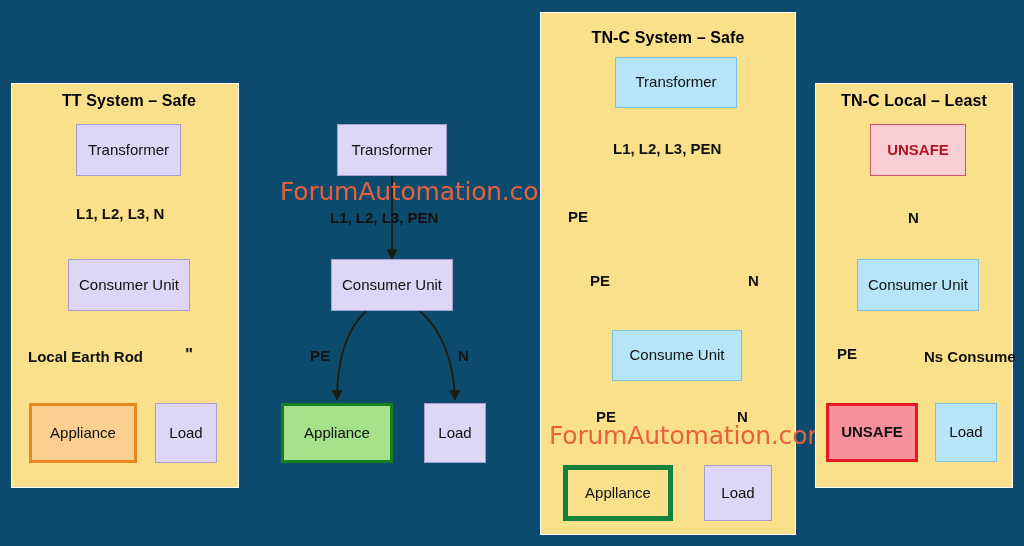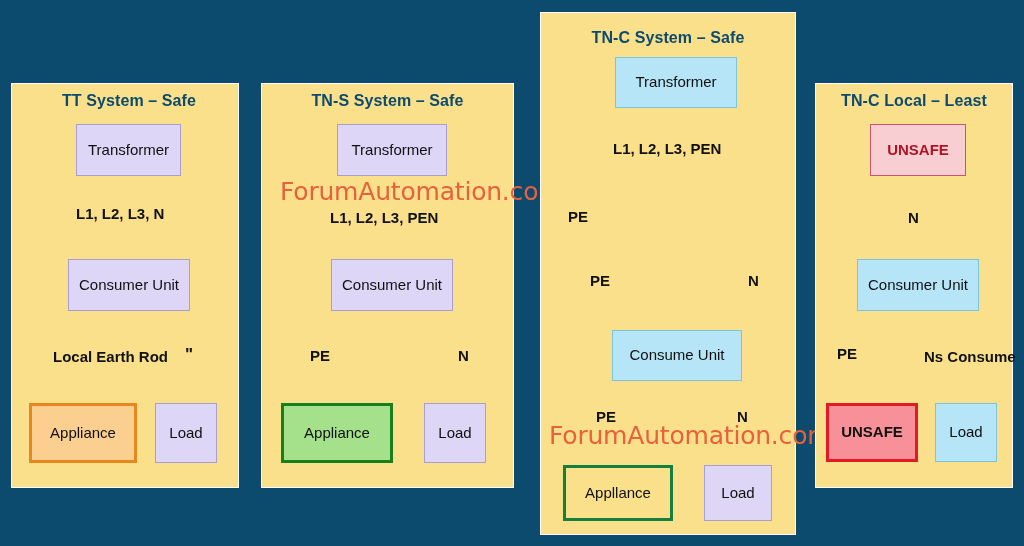--- a/index.html
+++ b/index.html
@@ -18,41 +18,41 @@
     background:#fae08a;
     border:1px solid #ffffff;
     box-sizing:border-box;
   }
   .panel-title{
     position:absolute;
     left:0;right:0;
     text-align:center;
     font-size:16px;
     font-weight:bold;
-    color:#0c4a6e;
+    color:#000000;
     letter-spacing:.1px;
     white-space:nowrap;
   }
 
   .node{
     position:absolute;
     box-sizing:border-box;
     display:flex;
     align-items:center;
     justify-content:center;
     font-size:15px;
     color:#101010;
     text-align:left;
     line-height:1.1;
   }
   .n-lav{background:#ddd6f7;border:1.5px solid #a89ed0;}
   .n-blue{background:#b5e5f7;border:1.5px solid #7cc5de;}
   .n-appl-orange{background:#fbcf8f;border:3px solid #e8871e;}
   .n-appl-green{background:#a5e08a;border:3px solid #16801d;}
-  .n-appl-black{background:#fae08a;border:3px solid #15803d;}
+  .n-appl-black{background:#fae08a;border:5px solid #15803d;}
   .n-unsafe-pink{background:#f9ced3;border:1.5px solid #c9566a;color:#b01424;font-weight:bold;}
   .n-unsafe-red{background:#f79098;border:3px solid #e01b24;color:#111;font-weight:bold;}
 
   .edge-label{
     position:absolute;
     font-size:15px;
     font-weight:bold;
     color:#111;
     white-space:nowrap;
   }
@@ -106,28 +106,25 @@
     <path d="M946,311 C958,325 964,335 966,348" fill="none" stroke="#1d1d10" stroke-width="1.8"></path>
     <line x1="966" y1="372" x2="966" y2="402" stroke="#1d1d10" stroke-width="1.8" marker-end="url(#ah)"></line>
   </svg>
 
   <div class="panel" style="left:11px;top:83px;width:228px;height:405px;">
     <div class="panel-title" style="top:8px;padding-left:8px;">TT System – Safe</div>
   </div>
   <div class="node n-lav" style="left:76px;top:124px;width:105px;height:52px;">Transformer</div>
   <div class="edge-label" style="left:76px;top:205px;">L1, L2, L3, N</div>
   <div class="node n-lav" style="left:68px;top:259px;width:122px;height:52px;">Consumer Unit</div>
-  <div class="edge-label" style="left:53px;top:348px;">Local Earth Rod</div>
+  <div class="edge-label" style="left:28px;top:348px;">Local Earth Rod</div>
   <div class="quote-mark" style="left:185px;top:345px;">"</div>
   <div class="node n-appl-orange" style="left:29px;top:403px;width:108px;height:60px;">Appliance</div>
   <div class="node n-lav" style="left:155px;top:403px;width:62px;height:60px;">Load</div>
 
-  <div class="panel" style="left:261px;top:83px;width:253px;height:405px;">
-    <div class="panel-title" style="top:8px;">TN-S System – Safe</div>
-  </div>
   <div class="node n-lav" style="left:337px;top:124px;width:110px;height:52px;">Transformer</div>
   <div class="edge-label" style="left:330px;top:209px;">L1, L2, L3, PEN</div>
   <div class="node n-lav" style="left:331px;top:259px;width:122px;height:52px;">Consumer Unit</div>
   <div class="edge-label" style="left:310px;top:347px;">PE</div>
   <div class="edge-label" style="left:458px;top:347px;">N</div>
   <div class="node n-appl-green" style="left:281px;top:403px;width:112px;height:60px;">Appliance</div>
   <div class="node n-lav" style="left:424px;top:403px;width:62px;height:60px;">Load</div>
 
   <div class="watermark" style="left:280px;top:177px;">ForumAutomation.com</div>
 

